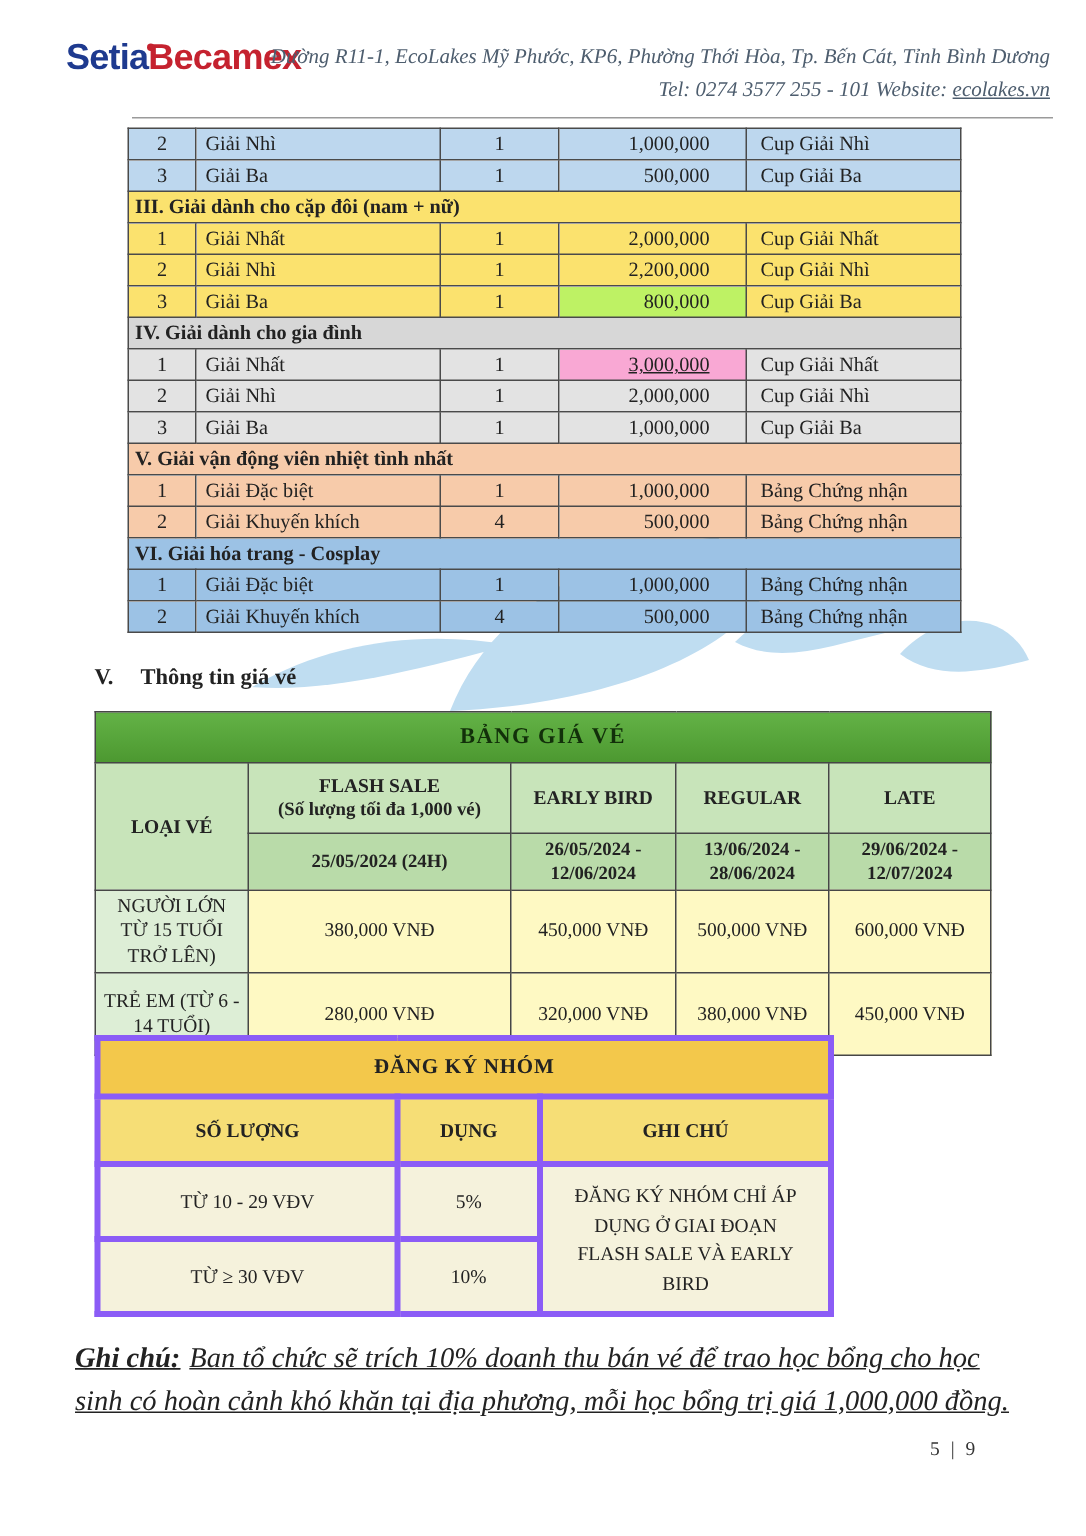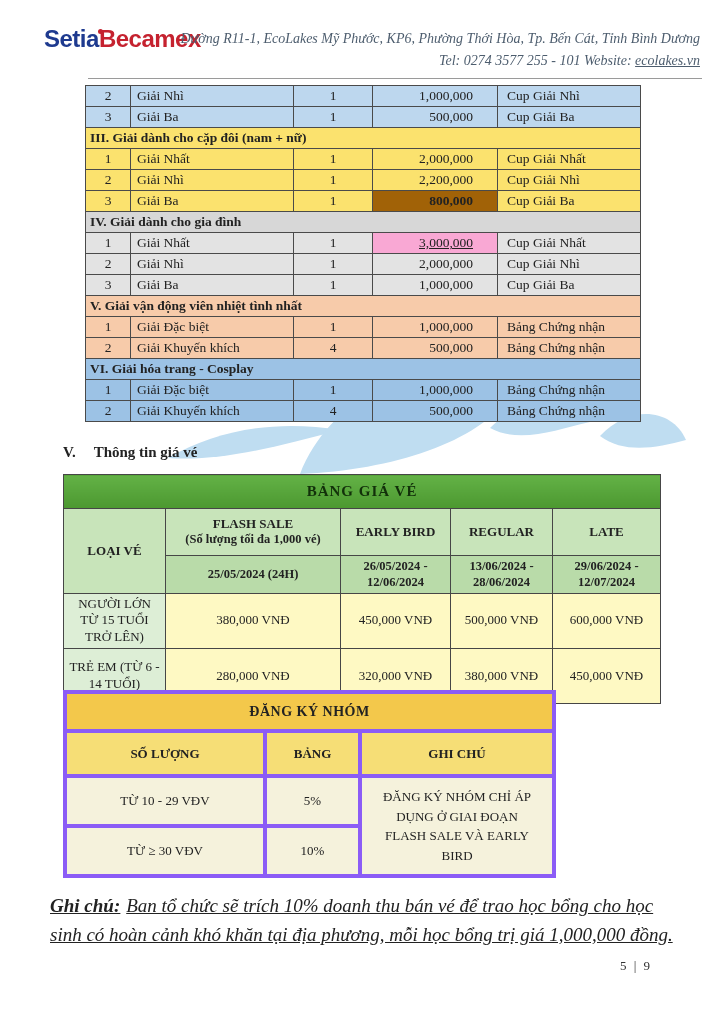--- a/index.html
+++ b/index.html
@@ -122,21 +122,21 @@
           <td class="c0" style="background: rgb(251, 226, 110);">2</td>
           <td class="c1" style="background: rgb(251, 226, 110);">Giải Nhì</td>
           <td class="c2" style="background: rgb(251, 226, 110);">1</td>
           <td class="c3" style="background: rgb(251, 226, 110);">2,200,000</td>
           <td class="c4" style="background: rgb(251, 226, 110);">Cup Giải Nhì</td>
         </tr>
         <tr>
           <td class="c0" style="background: rgb(251, 226, 110);">3</td>
           <td class="c1" style="background: rgb(251, 226, 110);">Giải Ba</td>
           <td class="c2" style="background: rgb(251, 226, 110);">1</td>
-          <td class="c3" style="background: #a16207; font-weight: bold;">800,000</td>
+          <td class="c3" style="background: #bef264;">800,000</td>
           <td class="c4" style="background: rgb(251, 226, 110);">Cup Giải Ba</td>
         </tr>
         <tr>
           <td colspan="5" class="sec-h" style="background: rgb(215, 215, 215);">IV. Giải dành cho gia đình</td>
         </tr>
         <tr>
           <td class="c0" style="background: rgb(227, 227, 227);">1</td>
           <td class="c1" style="background: rgb(227, 227, 227);">Giải Nhất</td>
           <td class="c2" style="background: rgb(227, 227, 227);">1</td>
           <td class="c3" style="background: #f9a8d4; text-decoration: underline;">3,000,000</td>
@@ -247,21 +247,21 @@
       <col style="width:200px">
         <col style="width:95px">
         <col style="width:194px">
     </colgroup>
     <tbody>
       <tr>
         <td class="g-title" colspan="3">ĐĂNG KÝ NHÓM</td>
       </tr>
       <tr>
         <td class="g-hdr">SỐ LƯỢNG</td>
-        <td class="g-hdr">BẢNG</td>
+        <td class="g-hdr">DỤNG</td>
         <td class="g-hdr">GHI CHÚ</td>
       </tr>
       <tr>
         <td class="g-body">TỪ 10 - 29 VĐV</td>
         <td class="g-body">5%</td>
         <td class="g-note" rowspan="2">ĐĂNG KÝ NHÓM CHỈ ÁP DỤNG Ở GIAI ĐOẠN FLASH SALE VÀ EARLY BIRD</td>
       </tr>
       <tr>
         <td class="g-body">TỪ ≥ 30 VĐV</td>
         <td class="g-body">10%</td>

